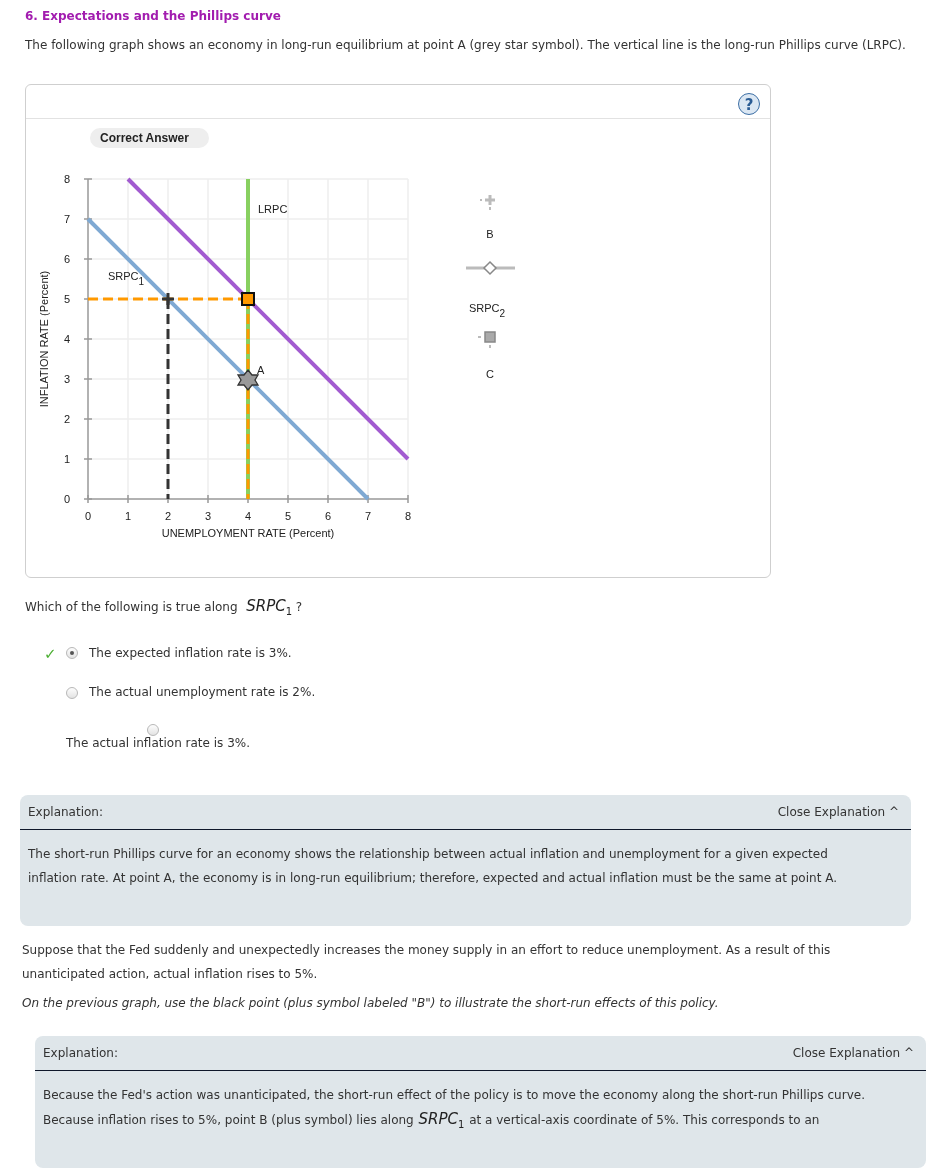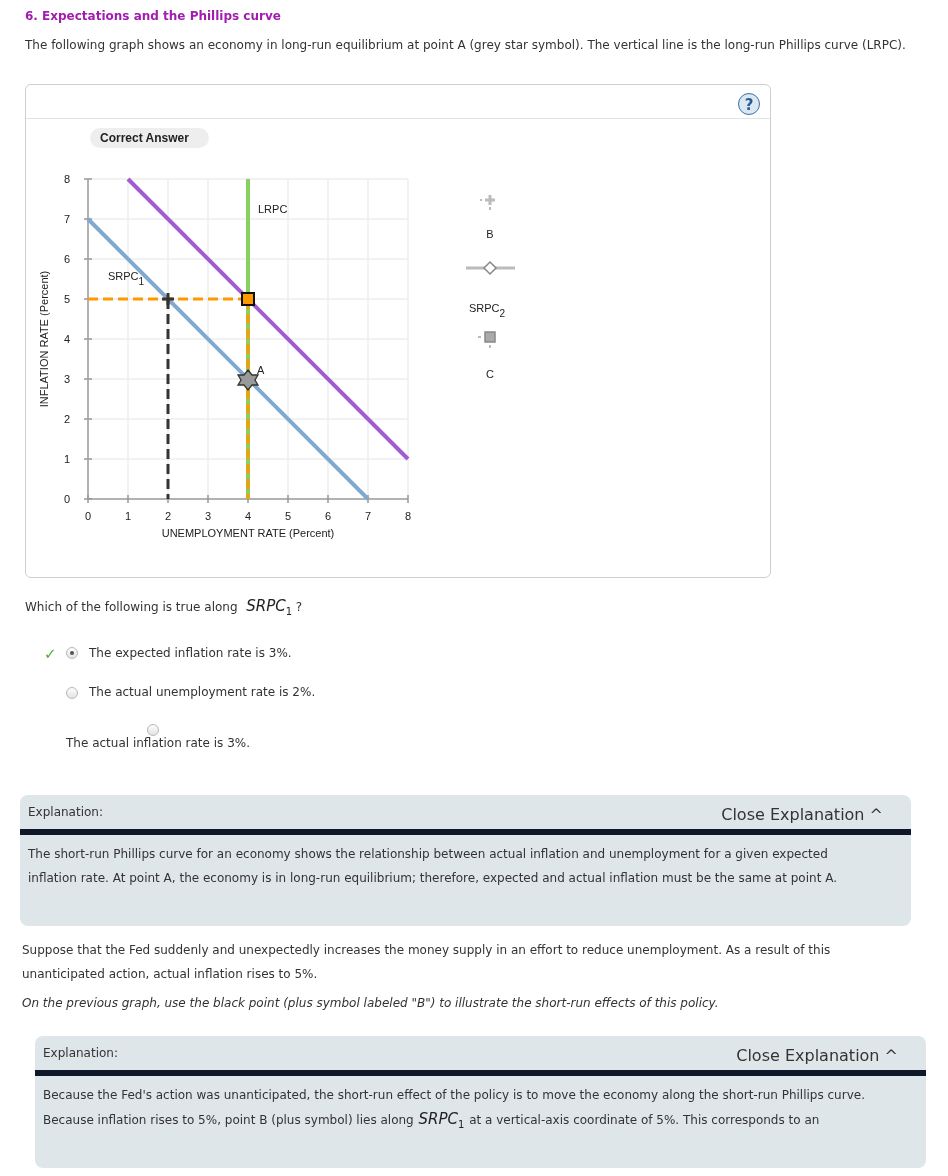--- a/index.html
+++ b/index.html
@@ -18,23 +18,23 @@
   .correct-pill { position: absolute; left: 64px; top: 43px; padding: 3px 20px 3px 10px; border-radius: 11px;
                   background: #eeeeee; font-family: "Liberation Sans", sans-serif; font-size: 12px; font-weight: bold; color: #222; }
   svg text { font-family: "Liberation Sans", sans-serif; }
   .question { position: absolute; left: 25px; top: 597px; font-size: 12px; color: #333; }
   .opt { position: absolute; left: 66px; font-size: 12px; color: #333; display: flex; align-items: center; cursor: pointer; }
   .radio { width: 12px; height: 12px; border-radius: 50%; border: 1px solid #b8b8b8; box-sizing: border-box;
            background: linear-gradient(#fdfdfd, #e3e3e3); margin-right: 11px; position: relative; }
   .radio.sel::after { content: ""; position: absolute; left: 3px; top: 3px; width: 4px; height: 4px; border-radius: 50%; background: #555; }
   .check { position: absolute; left: 44px; top: 645px; color: #4caf33; font-size: 15px; font-weight: bold; }
   .expl { position: absolute; background: #dfe6ea; border-radius: 8px; }
-  .expl-head { position: absolute; left: 0; right: 0; top: 0; height: 34px; border-bottom: 6px solid #0f172a; padding-left: 48px; }
+  .expl-head { position: absolute; left: 0; right: 0; top: 0; height: 34px; border-bottom: 1px solid #0f172a; padding-left: 48px; }
   .expl-label { position: absolute; left: 8px; top: 10px; font-size: 12px; color: #333; }
-  .expl-close { position: absolute; right: 28px; top: 10px; font-size: 16px; color: #333; cursor: pointer; }
+  .expl-close { position: absolute; right: 12px; top: 10px; font-size: 12px; color: #333; cursor: pointer; }
   .expl-body { position: absolute; left: 8px; right: 12px; top: 47px; font-size: 12px; line-height: 24px; color: #333; }
   .para { position: absolute; left: 22px; font-size: 12px; line-height: 24px; color: #333; width: 900px; }
   .instr { position: absolute; left: 22px; top: 996px; font-size: 12px; font-style: italic; color: #333; }
 </style>
 </head>
 <body>
 
 <div class="q-title">6. Expectations and the Phillips curve</div>
 <div class="intro">
   <div>The following graph shows an economy in long-run equilibrium at point A (grey star symbol). The vertical line is the long-run Phillips curve (LRPC).</div>

